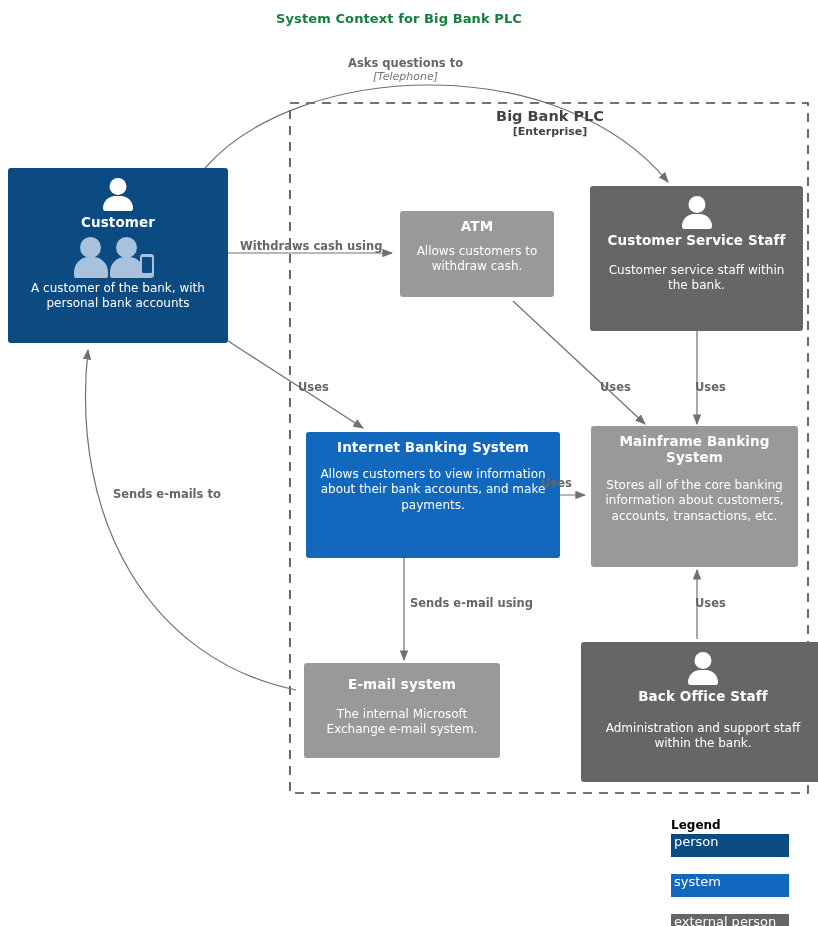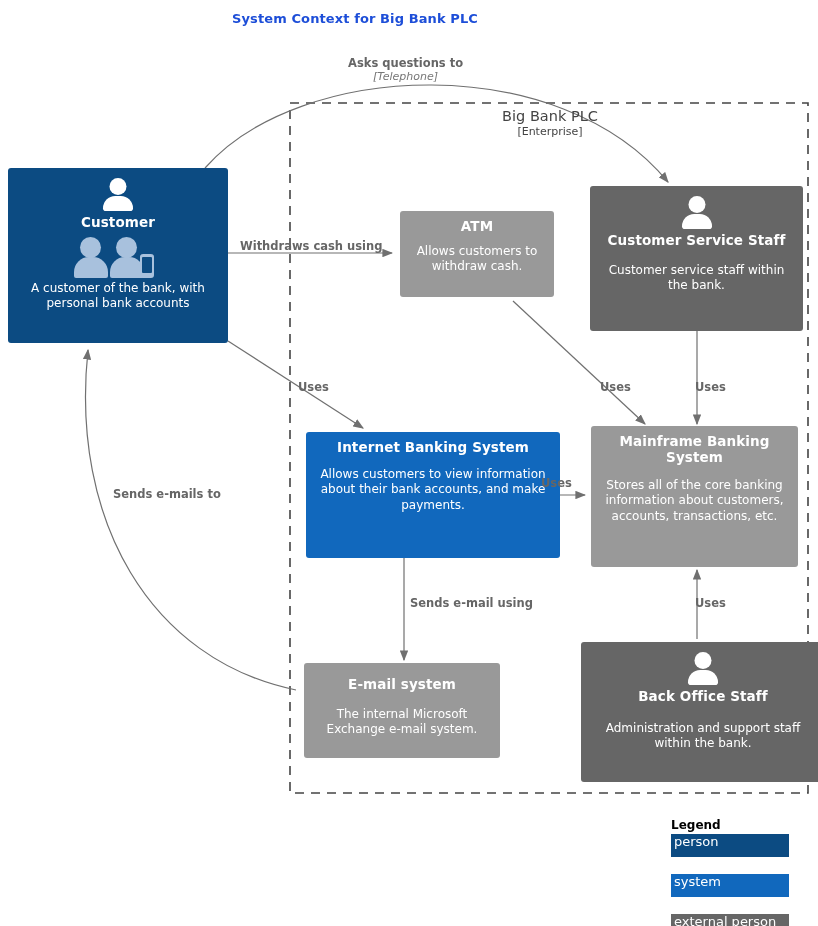--- a/index.html
+++ b/index.html
@@ -21,28 +21,29 @@
     height: 926px;
   }
   .diagram-title {
     position: absolute;
     left: 0;
     top: 11px;
     width: 710px;
     text-align: center;
     font-size: 13px;
     font-weight: bold;
-    color: #1d4ed8;
+    color: #15803d;
     letter-spacing: 0.1px;
+    padding-left: 44px;
   }
   .boundary-label {
     position: absolute;
     text-align: center;
     color: #444444;
-    font-weight: normal;
+    font-weight: bold;
     line-height: 1.25;
   }
   .boundary-label .bl-name { font-size: 14.5px; display:block; }
   .boundary-label .bl-type { font-size: 11px; display:block; }
 
   
   .node {
     position: absolute;
     box-sizing: border-box;
     border-radius: 3px;

